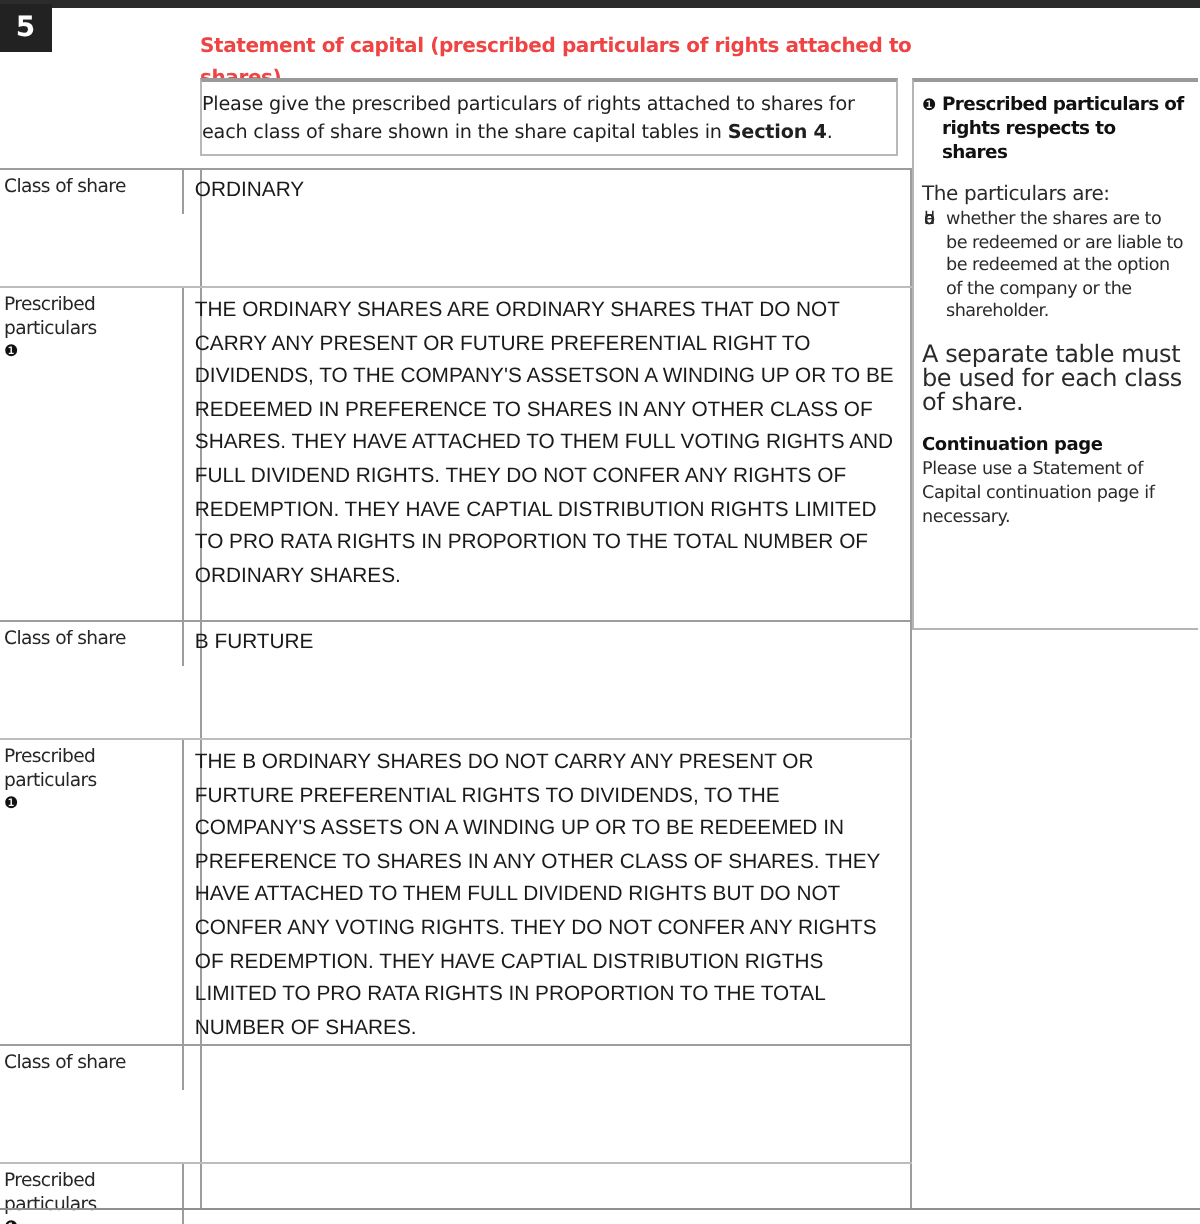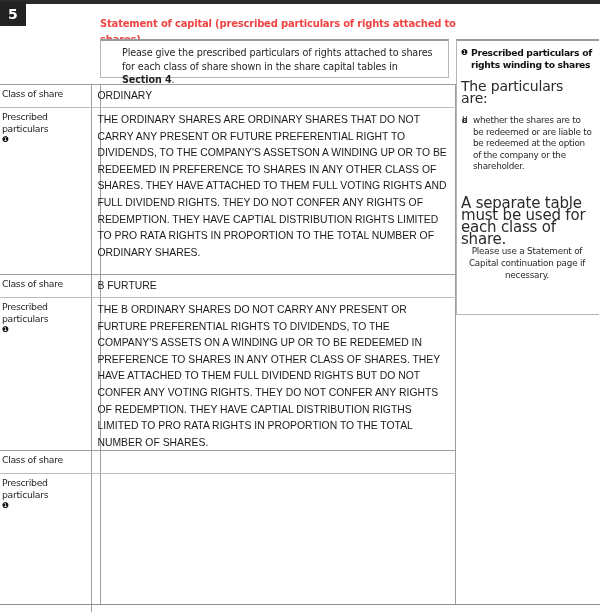--- a/index.html
+++ b/index.html
@@ -55,21 +55,21 @@
   
   .intro-box {
     position: absolute;
     left: 100px; top: 39px;
     width: 349px;
     height: 39px;
     box-sizing: border-box;
     border: 1px solid #b8b8b8;
     border-top: 2px solid #9a9a9a;
     background: #ffffff;
-    padding: 5px 8px 0 21px;
+    padding: 5px 8px 0 0;
   }
   .intro-text {
     font-family: "DejaVu Sans", sans-serif;
     font-size: 9.6px;
     line-height: 13.5px;
     color: #1f1f1f;
     letter-spacing: -0.1px;
   }
   .intro-text b { font-weight: bold; }
 
@@ -98,21 +98,21 @@
     background: #8f8f8f;
   }
 
   .row {
     position: relative;
     display: flex;
     border-top: 1px solid #9d9d9d;
     box-sizing: border-box;
     justify-content: space-between;
   }
-  .row.thin-sep { border-top: 1px solid #bdbdbd; }
+  .row.thin-sep { border-top: 1px solid #bdbdbd; margin-top: 36px; }
 
   .cell-label {
     width: 100px;
     box-sizing: border-box;
     padding: 3px 4px 2px 2px;
     font-family: "DejaVu Sans", sans-serif;
     font-size: 9.3px;
     line-height: 12px;
     color: #262626;
     letter-spacing: -0.3px;
@@ -172,57 +172,56 @@
     margin-bottom: 9px;
   }
   .sb-title .bullet {
     position: absolute;
     left: 0; top: 0;
     font-size: 8px;
     line-height: 12px;
     font-weight: normal;
   }
   .sb-intro {
-    font-size: 14px;
-    line-height: 12px;
-    letter-spacing: -0.2px;
-    margin-bottom: 11px;
+    font-size: 10px;
+    line-height: 12px;
+    letter-spacing: -0.2px;
+    margin-bottom: 1px;
   }
   .sb-list { margin: 0; padding: 0; list-style: none; }
   .sb-list li {
     position: relative;
     padding-left: 12px;
     font-size: 8.8px;
     line-height: 11.6px;
     letter-spacing: -0.25px;
     margin-bottom: 0.5px;
   }
   .sb-list li .mk {
     position: absolute;
     left: 1px; top: 0;
   }
   .sb-para {
-    font-size: 15px;
-    line-height: 12px;
-    letter-spacing: -0.2px;
-    margin-top: 24px;
+    font-size: 12px;
+    line-height: 12px;
+    letter-spacing: -0.2px;
+    margin-top: 8px;
   }
   .sb-subhead {
     font-size: 9px;
     line-height: 12px;
     font-weight: bold;
     color: #111111;
     letter-spacing: -0.2px;
     margin-top: 10px;
   }
   .sb-subpara {
     font-size: 8.8px;
     line-height: 12px;
     letter-spacing: -0.2px;
-    text-align: center;
   }
 </style>
 </head>
 <body>
 
 <div class="top-rule"></div>
 
 <div class="section-badge">5</div>
 
 <div class="heading">Statement of capital (prescribed particulars of rights attached to shares)</div>
@@ -273,33 +272,34 @@
     </div>
     <div class="cell-value"></div>
   </div>
 
 </div>
 
 <div class="bottom-rule"></div>
 
 <div class="sidebar">
   <div class="sb-title">
-    <span class="bullet">❶</span><span>Prescribed particulars of rights winding to shares</span>
+    <span class="bullet">❶</span><span>Prescribed particulars of rights respects to shares</span>
   </div>
   <div class="sb-intro">The particulars are:</div>
   <ul class="sb-list">
     <li>
       <span class="mk">a</span>
     </li>
     <li>
       <span class="mk">b</span>
     </li>
     <li>
       <span class="mk">c</span>
     </li>
     <li>
       <span class="mk">d</span>
       <span>whether the shares are to be redeemed or are liable to be redeemed at the option of the company or the shareholder.</span>
     </li>
   </ul>
   <div class="sb-para">A separate table must be used for each class of share.</div>
+  <div class="sb-subhead">Continuation page</div>
   <div class="sb-subpara">Please use a Statement of Capital continuation page if necessary.</div>
 </div>
 
 </body></html>

